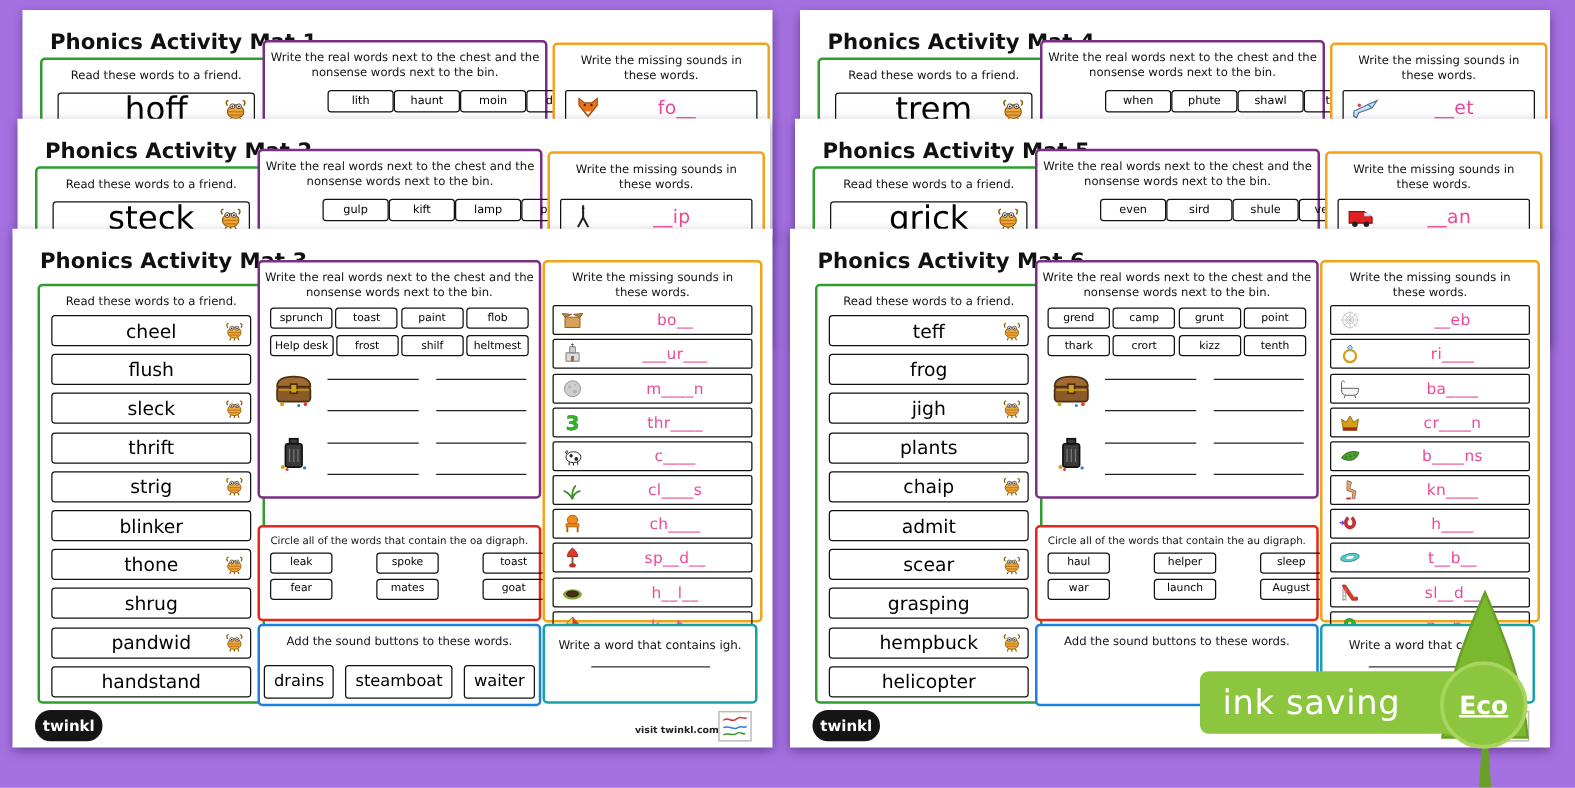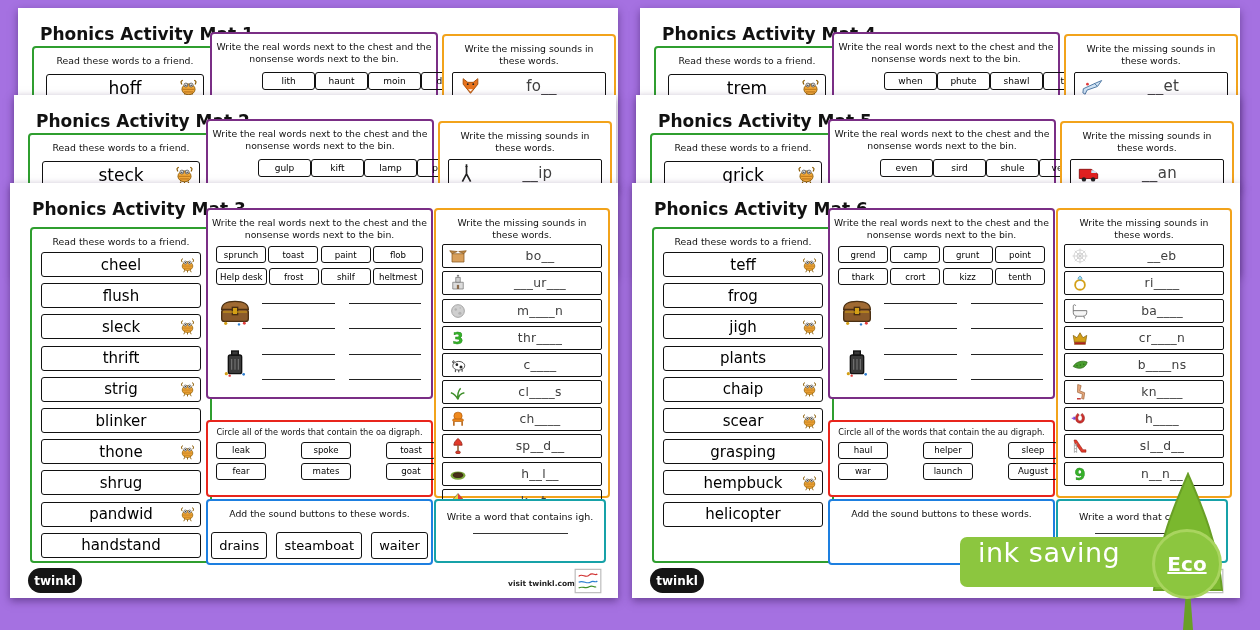--- a/index.html
+++ b/index.html
@@ -19,32 +19,32 @@
   .orange{border:2.5px solid #f2a31b}
   .red{border:2.5px solid #e8251c}
   .blue{border:2.5px solid #1d7fe0}
   .teal{border:2.5px solid #17a2a8}
   .instr{font-size:9.3px;text-align:center;margin:7px 3px 3px;line-height:1.3;color:#111;}
   
   .t-green{left:14px;top:38px;width:182px;height:134px}
   .t-purple{left:192px;top:24px;width:224px;height:150px}
   .t-orange{left:424px;top:26px;width:170px;height:146px}
   .word-row{position:relative;border:1.6px solid #111;border-radius:3px;display:flex;align-items:center;justify-content:center;}
-  .word-row.big{height:26px;margin:7px 12px 0;font-size:17px;border-width:1.7px;}
+  .word-row.big{height:26px;margin:7px 12px 0;font-size:26px;border-width:1.7px;}
   .word-row .icon-slot{position:absolute;right:4px;top:50%;transform:translateY(-50%);width:17px;height:17px;}
   .word-row.big .icon-slot{width:21px;height:21px;}
   .mini-grid{display:flex;justify-content:space-between;margin:5px 8px 0;}
   .strip .mini-grid{margin:7px 10px 0;padding-left:40px;}
   .mini-box{border:1.4px solid #111;border-radius:3px;height:15px;min-width:42px;padding:0 3px;display:flex;align-items:center;justify-content:center;font-size:8.6px;}
   .strip .mini-box{height:16px;font-size:9px;min-width:45px;}
   .ms-row{border:1.4px solid #111;border-radius:2px;display:flex;align-items:center;padding:0 4px;}
   .ms-row.big{height:25px;margin:5px 8px 0;border-width:1.6px;}
   .ms-row .icon-slot{width:18px;height:18px;flex:0 0 18px;margin-left:2px;}
   .ms-row.big .icon-slot{width:23px;height:22px;flex:0 0 23px;}
-  .ms-row .answer{flex:1;text-align:center;font-size:12.3px;letter-spacing:.3px;color:#404040;}
+  .ms-row .answer{flex:1;text-align:center;font-size:12.3px;letter-spacing:.3px;color:#ec4899;}
   .ms-row.big .answer{font-size:15px;}
   
   .f-green{left:20px;top:44px;width:178px;height:332px}
   .f-purple{left:196px;top:25px;width:223px;height:187px}
   .f-red{left:196px;top:237px;width:223px;height:73px}
   .f-blue{left:196px;top:316px;width:223px;height:62px}
   .f-orange{left:424px;top:25px;width:172px;height:286px}
   .f-teal{left:424px;top:316px;width:168px;height:60px}
   .f-green .rows{margin-top:4px;}
   .f-green .word-row{height:23px;margin:0 9px 6.2px;font-size:15px;}
@@ -60,21 +60,21 @@
   .f-orange .ms-row{height:22px;margin:0 6px 3.2px;gap:16px;}
   .f-orange .ms-list{margin-top:3px;}
   .f-teal .instr{font-size:9.5px;margin-top:10px;}
   .blank-line{width:95px;border-bottom:1.8px solid #333;margin:10px auto 0;}
   .logo{position:absolute;left:18px;top:385px;width:54px;height:25px;background:#151515;color:#fff;border-radius:13px;display:flex;align-items:center;justify-content:center;font-size:12px;font-weight:700;}
   .visit{position:absolute;left:498px;top:396px;font-size:7.5px;font-weight:700;color:#222;}
   .scribble{position:absolute;left:560px;top:384px;width:36px;height:28px;}
   .icon-slot svg{display:block;width:100%;height:100%;}
   
   .leaf{position:absolute;left:1138px;top:472px;width:100px;height:158px;z-index:30;}
-  .badge{position:absolute;left:960px;top:537px;width:212px;height:50px;background:#8cc63f;border-radius:7px;z-index:31;display:flex;align-items:flex-start;}
+  .badge{position:absolute;left:960px;top:537px;width:212px;height:50px;background:#8cc63f;border-radius:7px;z-index:31;display:flex;align-items:center;}
   .badge span{color:#fff;font-size:27px;padding-left:18px;letter-spacing:.5px;}
   .eco{position:absolute;left:1152px;top:529px;width:64px;height:64px;background:#8cc63f;border:3px solid #a9d45f;border-radius:50%;z-index:32;display:flex;align-items:center;justify-content:center;}
   .eco span{color:#fff;font-size:20px;font-weight:700;text-decoration:underline;}
 </style>
 </head>
 <body>
 
 <div id="canvas">
 
   <div>
@@ -709,20 +709,24 @@
                   <path d="M5 13.5h14 M6.5 16.5h11" stroke="#c67f1e" stroke-width="1.4"></path>
                   <circle cx="9" cy="8.6" r="2.2" fill="#fff" stroke="#333" stroke-width=".8"></circle>
                   <circle cx="15" cy="8.6" r="2.2" fill="#fff" stroke="#333" stroke-width=".8"></circle>
                   <circle cx="9" cy="8.8" r=".9" fill="#222"></circle>
                   <circle cx="15" cy="8.8" r=".9" fill="#222"></circle>
                   <path d="M8 19.4l-1.2 2.8 M12 19.7v2.8 M16 19.4l1.2 2.8" stroke="#8a5a00" stroke-width="1.3"></path>
                 </svg>
               </span>
               </div>
 
+              <div class="word-row">
+                <span>admit</span>
+
+              </div>
 
               <div class="word-row">
                 <span>scear</span>
                 <span class="icon-slot">
                 <svg viewBox="0 0 24 24" preserveAspectRatio="xMidYMid meet">
                   <path d="M4.5 8 Q2 4 5.5 3.2 M19.5 8 Q22 4 18.5 3.2" stroke="#8a5a00" fill="none" stroke-width="1.4"></path>
                   <ellipse cx="12" cy="13.5" rx="7.5" ry="6.2" fill="#f2a93b" stroke="#8a5a00"></ellipse>
                   <path d="M5 13.5h14 M6.5 16.5h11" stroke="#c67f1e" stroke-width="1.4"></path>
                   <circle cx="9" cy="8.6" r="2.2" fill="#fff" stroke="#333" stroke-width=".8"></circle>
                   <circle cx="15" cy="8.6" r="2.2" fill="#fff" stroke="#333" stroke-width=".8"></circle>
@@ -917,20 +921,29 @@
               <div class="ms-row">
                 <span class="icon-slot">
                 <svg viewBox="0 0 24 24" preserveAspectRatio="xMidYMid meet">
                   <path d="M9 4.5C7 6.5 6 8.5 6 11c0 3.5 2.5 6.5 6 6.5s6-3 6-6.5c0-2.5-1-4.5-3-6.5l-2 2.3c1.3 1.2 2 2.5 2 4.2 0 2-1.3 3.5-3 3.5s-3-1.5-3-3.5c0-1.7.7-3 2-4.2z" fill="#d02f2f" stroke="#8f1d12" stroke-width=".7"></path>
                   <path d="M1 11h4 M3.5 9l2 2-2 2" stroke="#7a3fd1" stroke-width="1.5" fill="none"></path>
                 </svg>
               </span>
                 <span class="answer">h____</span>
               </div>
 
+              <div class="ms-row">
+                <span class="icon-slot">
+                <svg viewBox="0 0 24 24" preserveAspectRatio="xMidYMid meet">
+                  <ellipse cx="12" cy="12" rx="10" ry="4.2" fill="#5bc8c8" stroke="#2e8f8f" transform="rotate(-10 12 12)"></ellipse>
+                  <ellipse cx="12" cy="12" rx="4" ry="1.5" fill="#fff" transform="rotate(-10 12 12)"></ellipse>
+                </svg>
+              </span>
+                <span class="answer">t__b__</span>
+              </div>
 
               <div class="ms-row">
                 <span class="icon-slot">
                 <svg viewBox="0 0 24 24" preserveAspectRatio="xMidYMid meet">
                   <path d="M4 4h3.2l8.8 13h4v3.2h-6L4.8 7.5z" fill="#e03a2a" stroke="#8f1d12" stroke-width=".7"></path>
                   <path d="M4.5 21V8 M7.5 21V8 M4.5 11.5h3 M4.5 15.5h3 M4.5 19.5h3" stroke="#999" fill="none"></path>
                 </svg>
               </span>
                 <span class="answer">sl__d__</span>
               </div>

